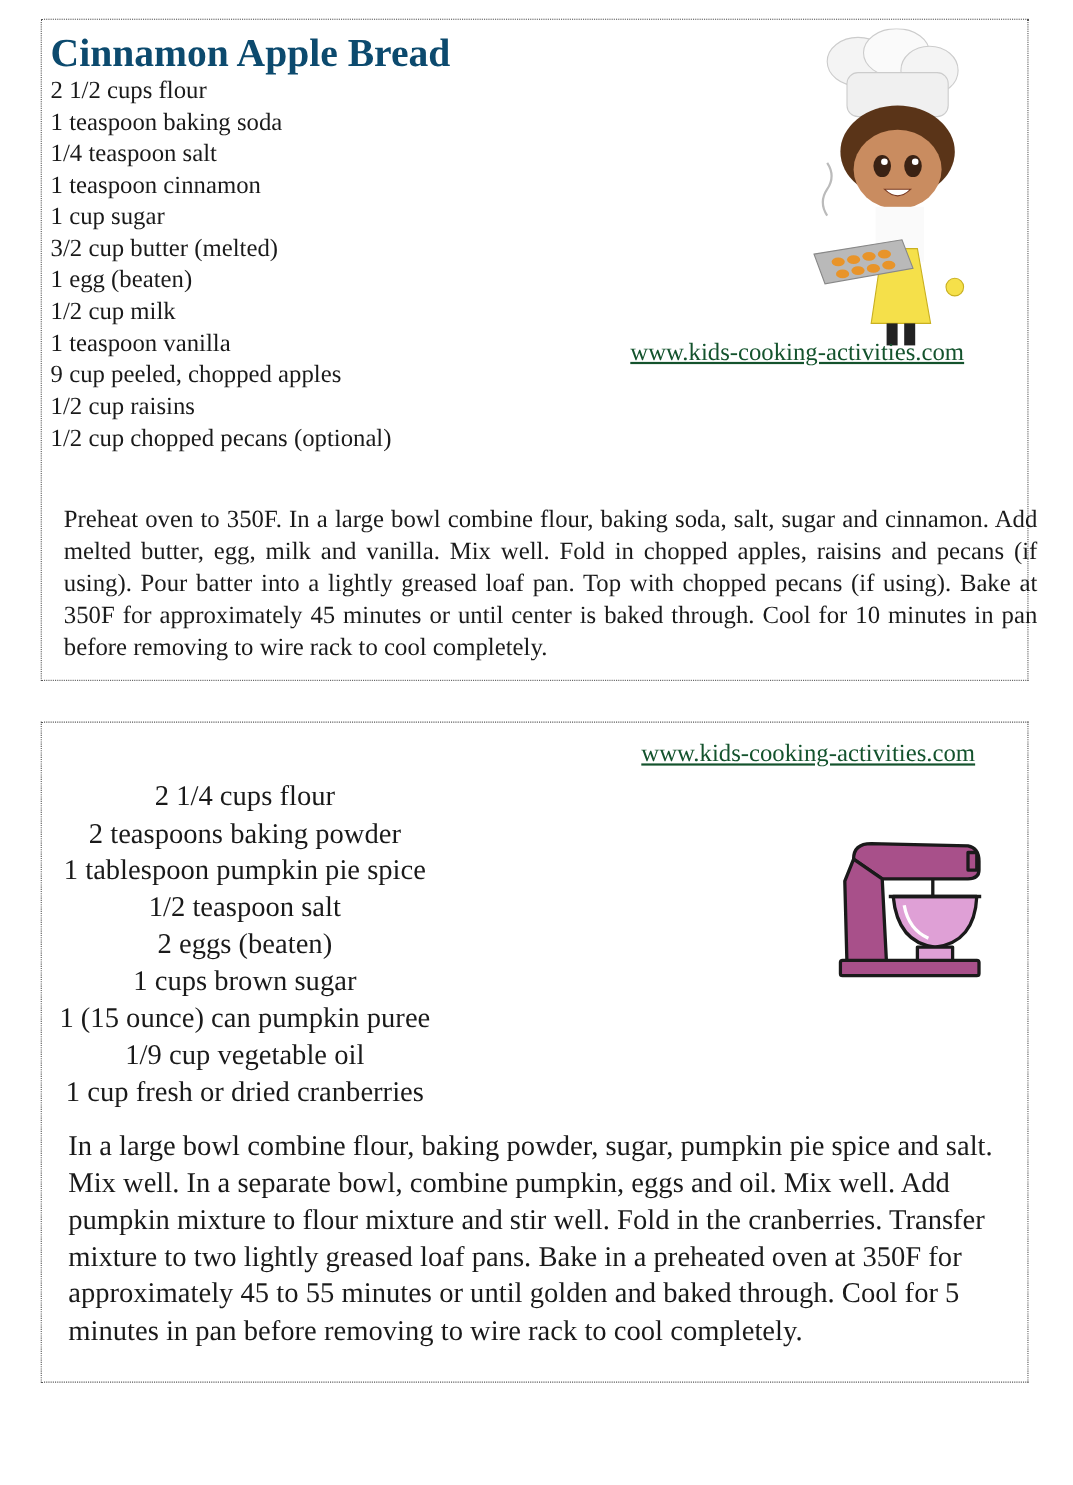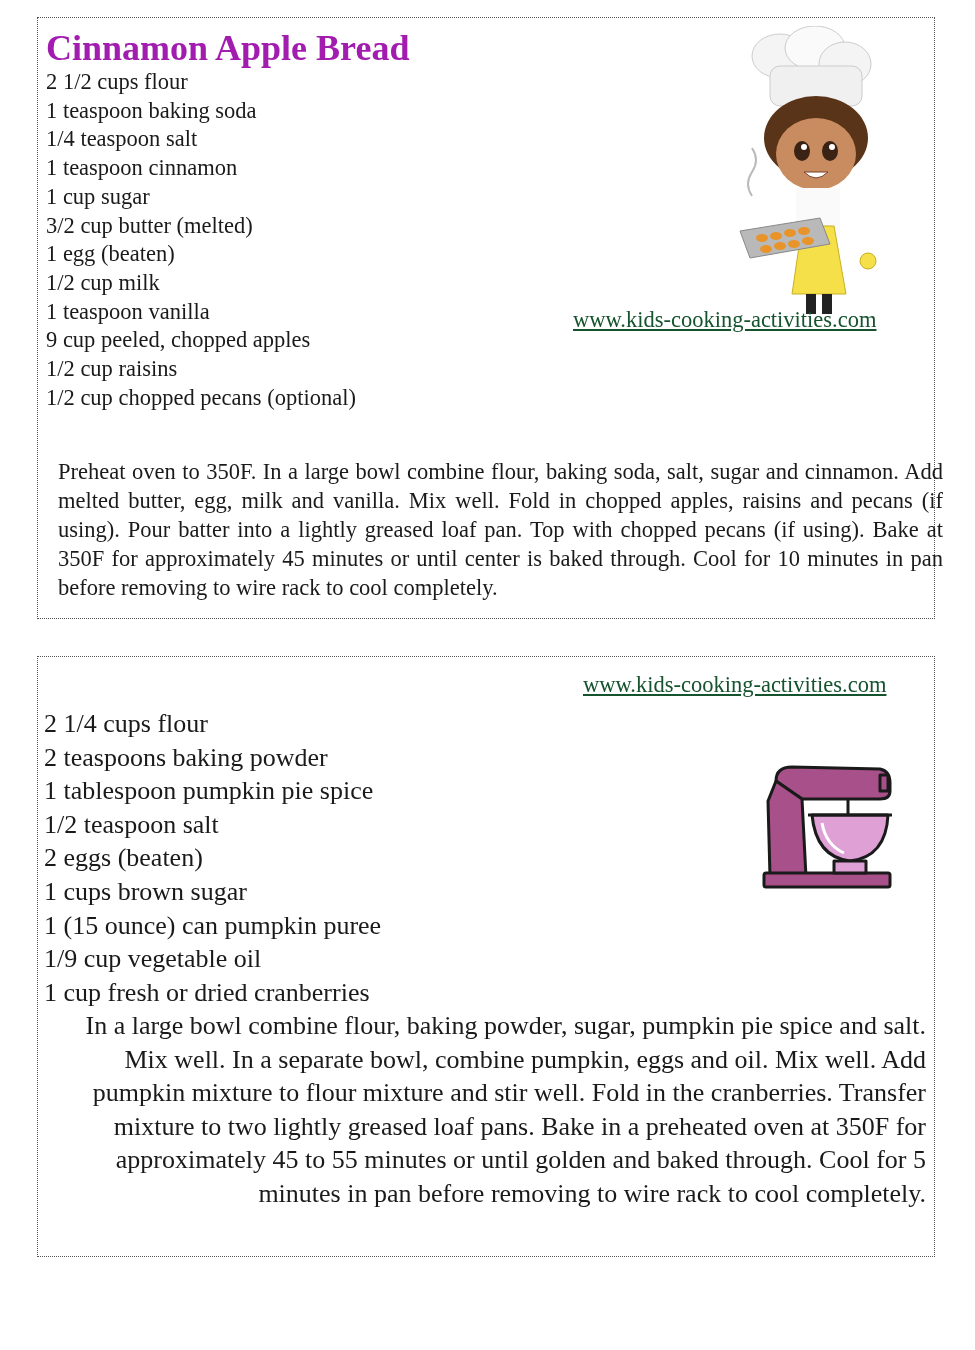--- a/index.html
+++ b/index.html
@@ -1,27 +1,27 @@
 <!DOCTYPE html>
 <html><head>
 <meta charset="utf-8">
 <style>
   html, body { margin: 0; padding: 0; background: #ffffff; }
   body { width: 975px; height: 1350px; position: relative; overflow: hidden;
          font-family: "Liberation Serif", "DejaVu Serif", serif; color: #1a1a1a; }
   .card { position: absolute; left: 37px; width: 898px; border: 1.5px dotted #555555; box-sizing: border-box; }
   #card1 { top: 17px; height: 602px; }
   #card2 { top: 656px; height: 601px; }
-  .title { position: absolute; left: 8px; font-weight: bold; font-size: 36px; line-height: 40px; margin: 0; color: #a21caf; }
+  .title { position: absolute; left: 8px; font-weight: bold; font-size: 36px; line-height: 40px; margin: 0; color: #0c4a6e; }
   #card1 .title { top: 10px; }
   #card2 .title { top: 8px; }
   .ing1 { position: absolute; left: 8px; top: 50px; margin: 0; padding: 0; list-style: none; font-size: 22.5px; line-height: 28.7px; }
-  .ing2 { position: absolute; left: 6px; top: 50px; margin: 0; padding: 0; list-style: none; font-size: 26px; line-height: 33.6px; }
+  .ing2 { position: absolute; left: 16px; top: 50px; margin: 0; padding: 0; list-style: none; font-size: 26px; line-height: 33.6px; text-align: center; }
   .dir1 { position: absolute; left: 8px; top: 427px; width: 885px; margin: 12px; font-size: 22.5px; line-height: 29px; text-align: justify; }
-  .dir2 { position: absolute; left: 8px; top: 352px; width: 880px; margin: 0; font-size: 26px; line-height: 33.6px; text-align: right; }
+  .dir2 { position: absolute; left: 8px; top: 352px; width: 880px; margin: 16px; font-size: 26px; line-height: 33.6px; }
   .link { position: absolute; color: #14532d; text-decoration: underline; font-size: 22.5px; cursor: pointer; }
   #link1 { left: 535px; top: 289px; }
   #link2 { left: 545px; top: 15px; }
   .chef { position: absolute; left: 662px; top: 8px; width: 200px; height: 290px; }
   .mixer { position: absolute; left: 724px; top: 104px; width: 135px; height: 130px; }
 </style>
 </head>
 <body>
 
 <div class="card" id="card1">

